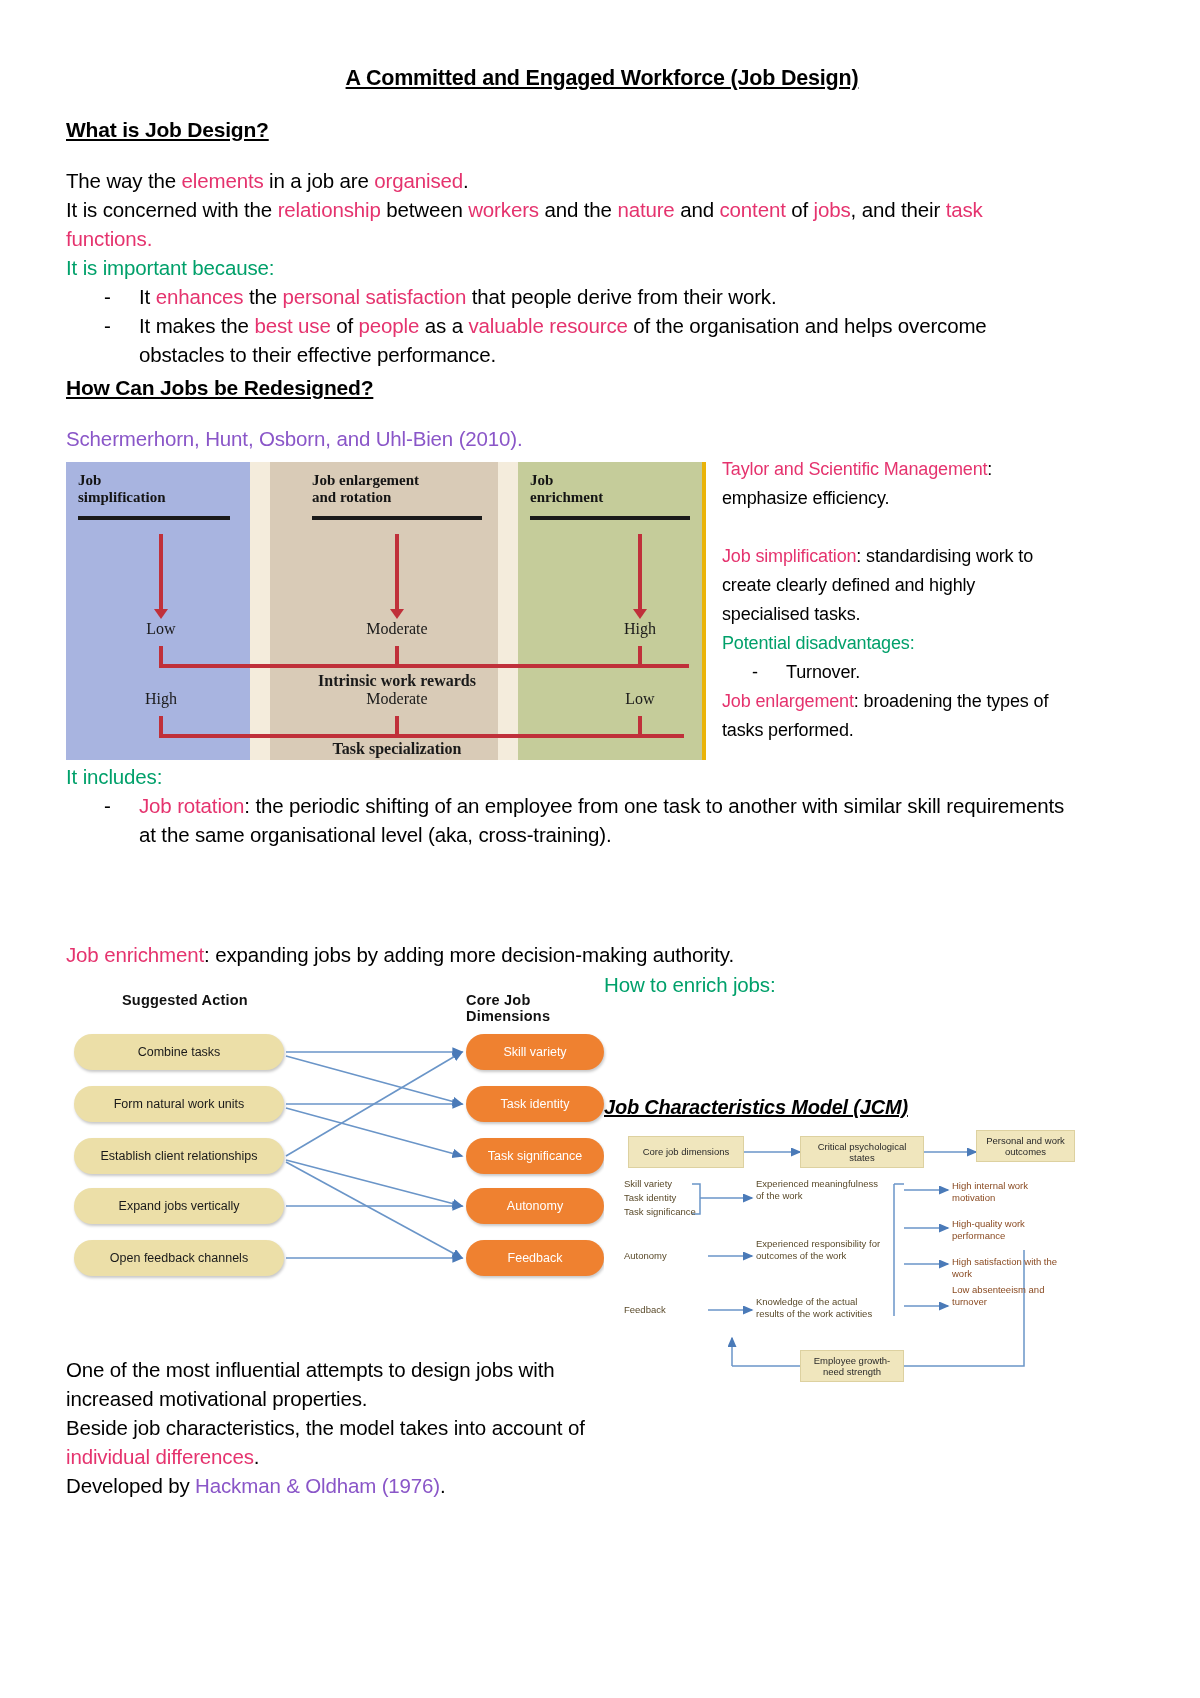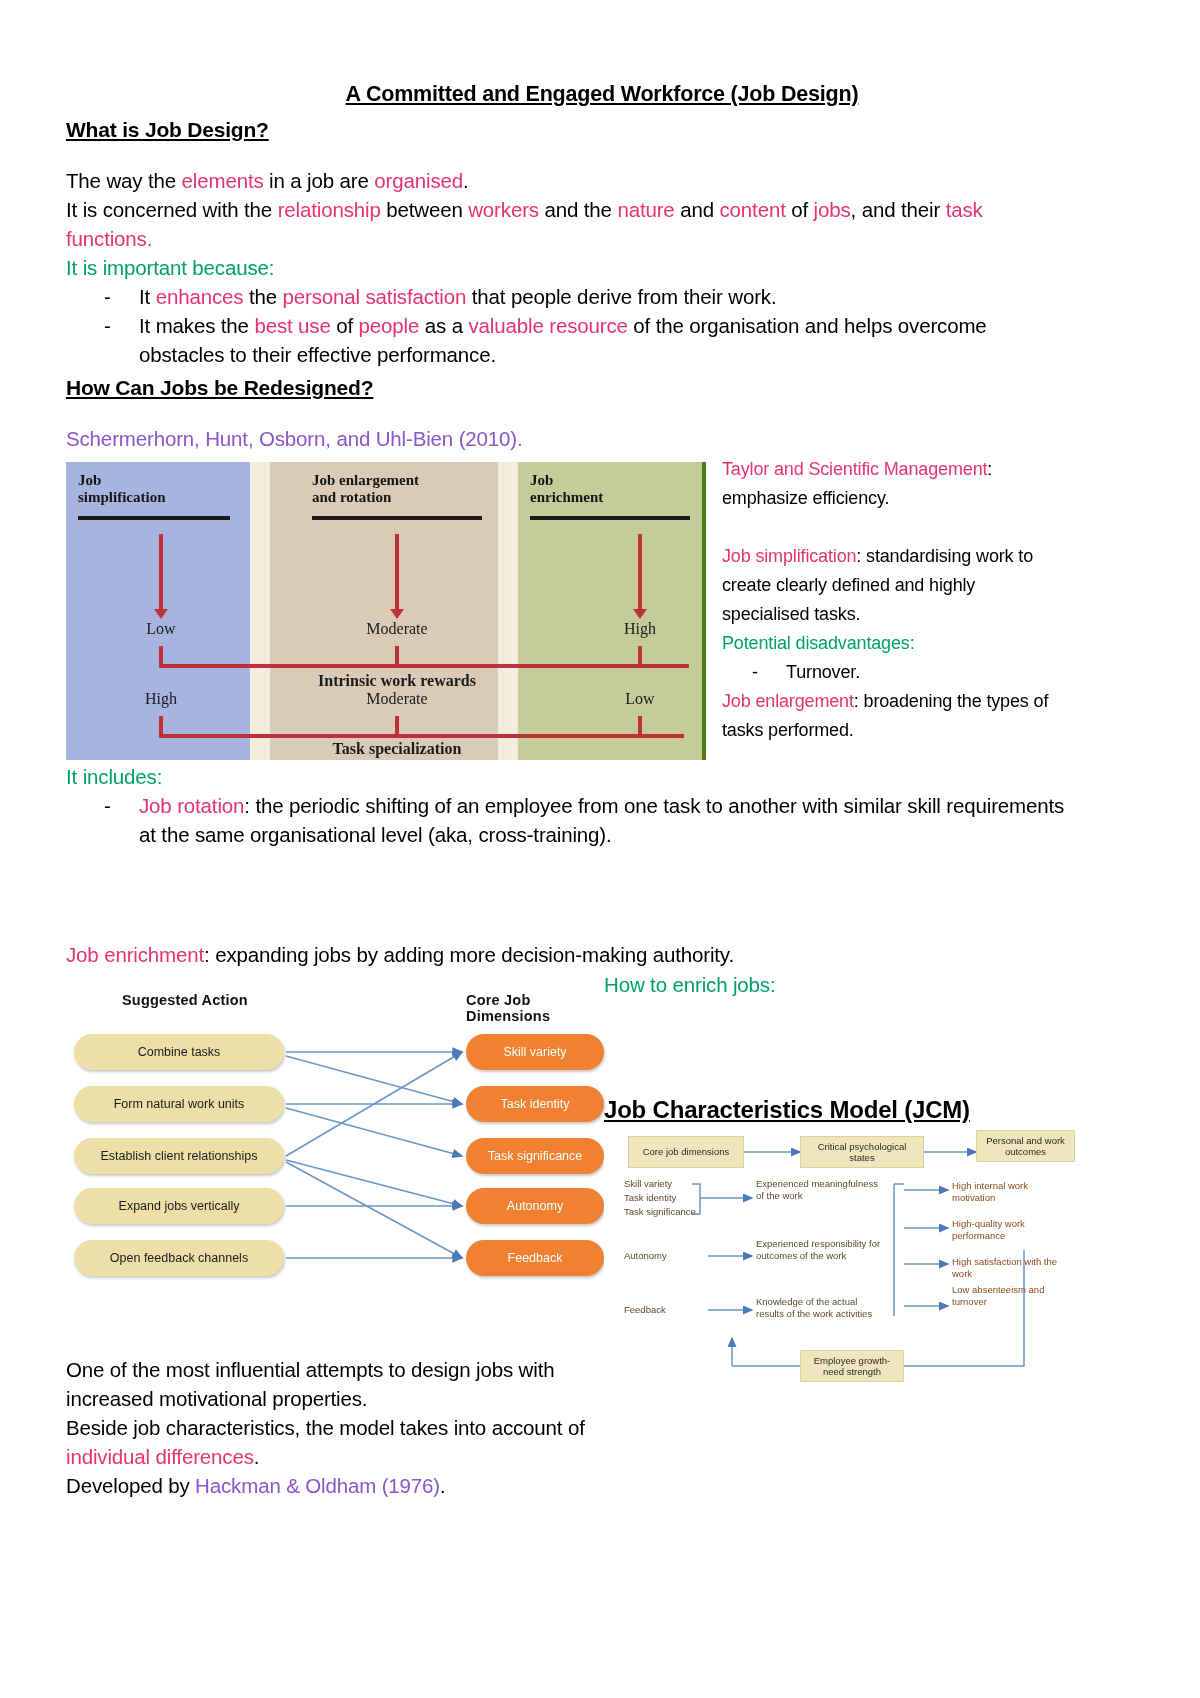--- a/index.html
+++ b/index.html
@@ -11,21 +11,21 @@
     background: #ffffff;
     font-family: "Liberation Sans", sans-serif;
     color: #000000;
     position: relative;
     overflow: hidden;
   }
   .page {
     position: absolute;
     left: 0; top: 0;
     width: 1200px; height: 1698px;
-    padding: 68px 62px 40px 66px;
+    padding: 52px 62px 40px 66px;
   }
 
   
   .doc-title {
     text-align: center;
     font-size: 21.5px;
     font-weight: bold;
     text-decoration: underline;
     letter-spacing: -0.2px;
     margin: 14px 0 0 0;
@@ -61,21 +61,21 @@
   .blk { position: absolute; }
 
   #intro      { left:66px;  top:166px;  width:1000px; }
   #redesign-h { left:66px;  top:376px; }
   #citation   { left:66px;  top:424px; }
 
   
   #diagram1 {
     left: 66px; top: 462px;
     width: 640px; height: 298px;
-    background: #4d7c0f;
+    background: #eab308;
     display: flex;
     overflow: hidden;
   }
   .d1-col { position: relative; height: 100%; }
   .d1-col.blue   { width: 184px; background:#a8b4e0; }
   .d1-col.gap    { width: 20px;  background:#f4ecdc; }
   .d1-col.tan    { width: 228px; background:#d9cbb7; }
   .d1-col.olive  { width: 184px; background:#c5cc9a; }
   .d1-title {
     position: absolute; top: 10px; left: 12px;
@@ -310,21 +310,21 @@
     <div class="d2-pill d2-left" style="top:196px;">Expand jobs vertically</div>
     <div class="d2-pill d2-left" style="top:248px;">Open feedback channels</div>
 
     <div class="d2-pill d2-right" style="top:42px;">Skill variety</div>
     <div class="d2-pill d2-right" style="top:94px;">Task identity</div>
     <div class="d2-pill d2-right" style="top:146px;">Task significance</div>
     <div class="d2-pill d2-right" style="top:196px;">Autonomy</div>
     <div class="d2-pill d2-right" style="top:248px;">Feedback</div>
   </div>
 
-  <h2 class="section blk" id="jcm-h" style="font-size:24px;">Job Characteristics Model (JCM)</h2>
+  <h2 class="section blk" id="jcm-h" style="font-size:20px;font-style:italic;">Job Characteristics Model (JCM)</h2>
 
   <div class="blk" id="diagram3">
     <svg id="j3svg" viewBox="0 0 460 245">
       <defs>
         <marker id="ar3" markerWidth="7" markerHeight="7" refX="6" refY="3" orient="auto">
           <path d="M0,0 L7,3 L0,6 z" fill="#4a7ab8"></path>
         </marker>
       </defs>
       <g stroke="#6a95c8" stroke-width="1.5" fill="none" marker-end="url(#ar3)">
         <line x1="140" y1="22" x2="196" y2="22"></line>

